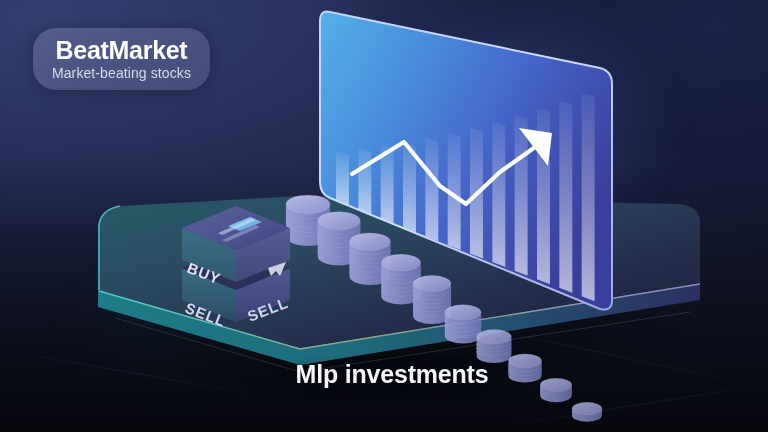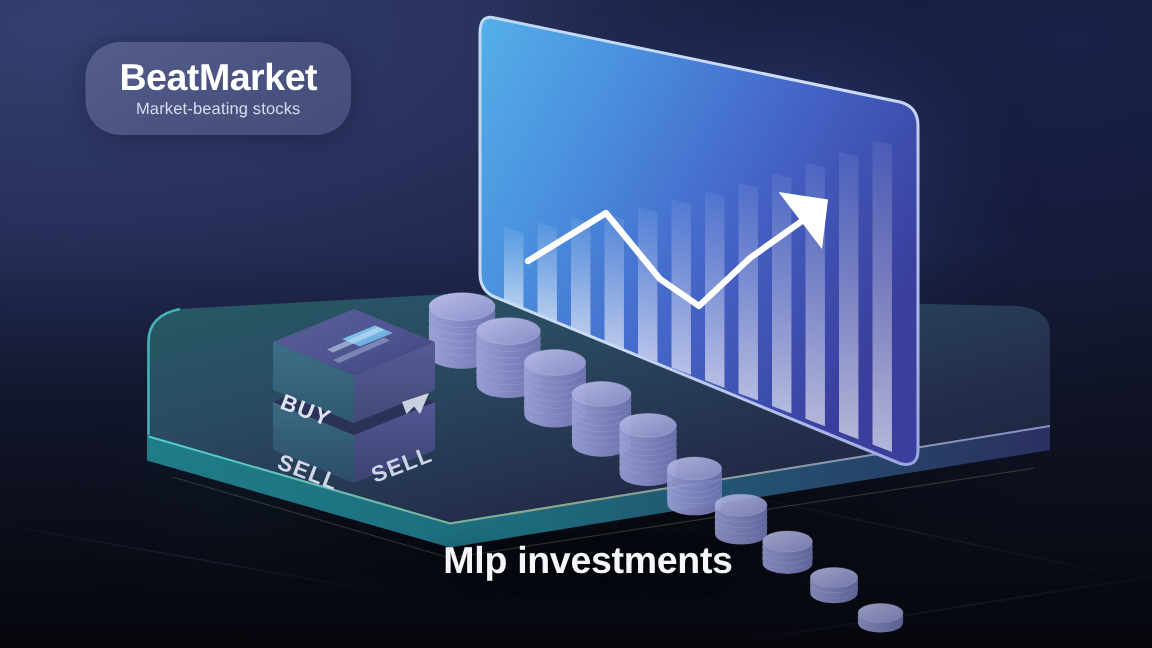--- a/index.html
+++ b/index.html
@@ -52,30 +52,29 @@
   
   .logo-badge{
     position:absolute;left:33px;top:28px;
     width:177px;height:62px;
     border-radius:23px;
     background:linear-gradient(150deg,#555d8c 0%,#4a5280 55%,#454d7a 100%);
     box-shadow:0 2px 16px rgba(10,14,35,0.35);
     display:flex;flex-direction:column;
     align-items:center;justify-content:center;
     gap:3px;
-    margin-left:24px;
   }
   .logo-title{
     color:#ffffff;
     font-size:25px;font-weight:700;letter-spacing:-0.3px;
     line-height:1;
   }
   .logo-tagline{
     color:#d7dbeb;
-    font-size:11px;font-weight:400;letter-spacing:0.1px;
+    font-size:14px;font-weight:400;letter-spacing:0.1px;
     line-height:1;
   }
 
   
   .scene{position:absolute;inset:0;}
   .scene svg{position:absolute;left:0;top:0;}
 
   
   .page-title{
     position:absolute;left:16px;right:0;top:360px;

